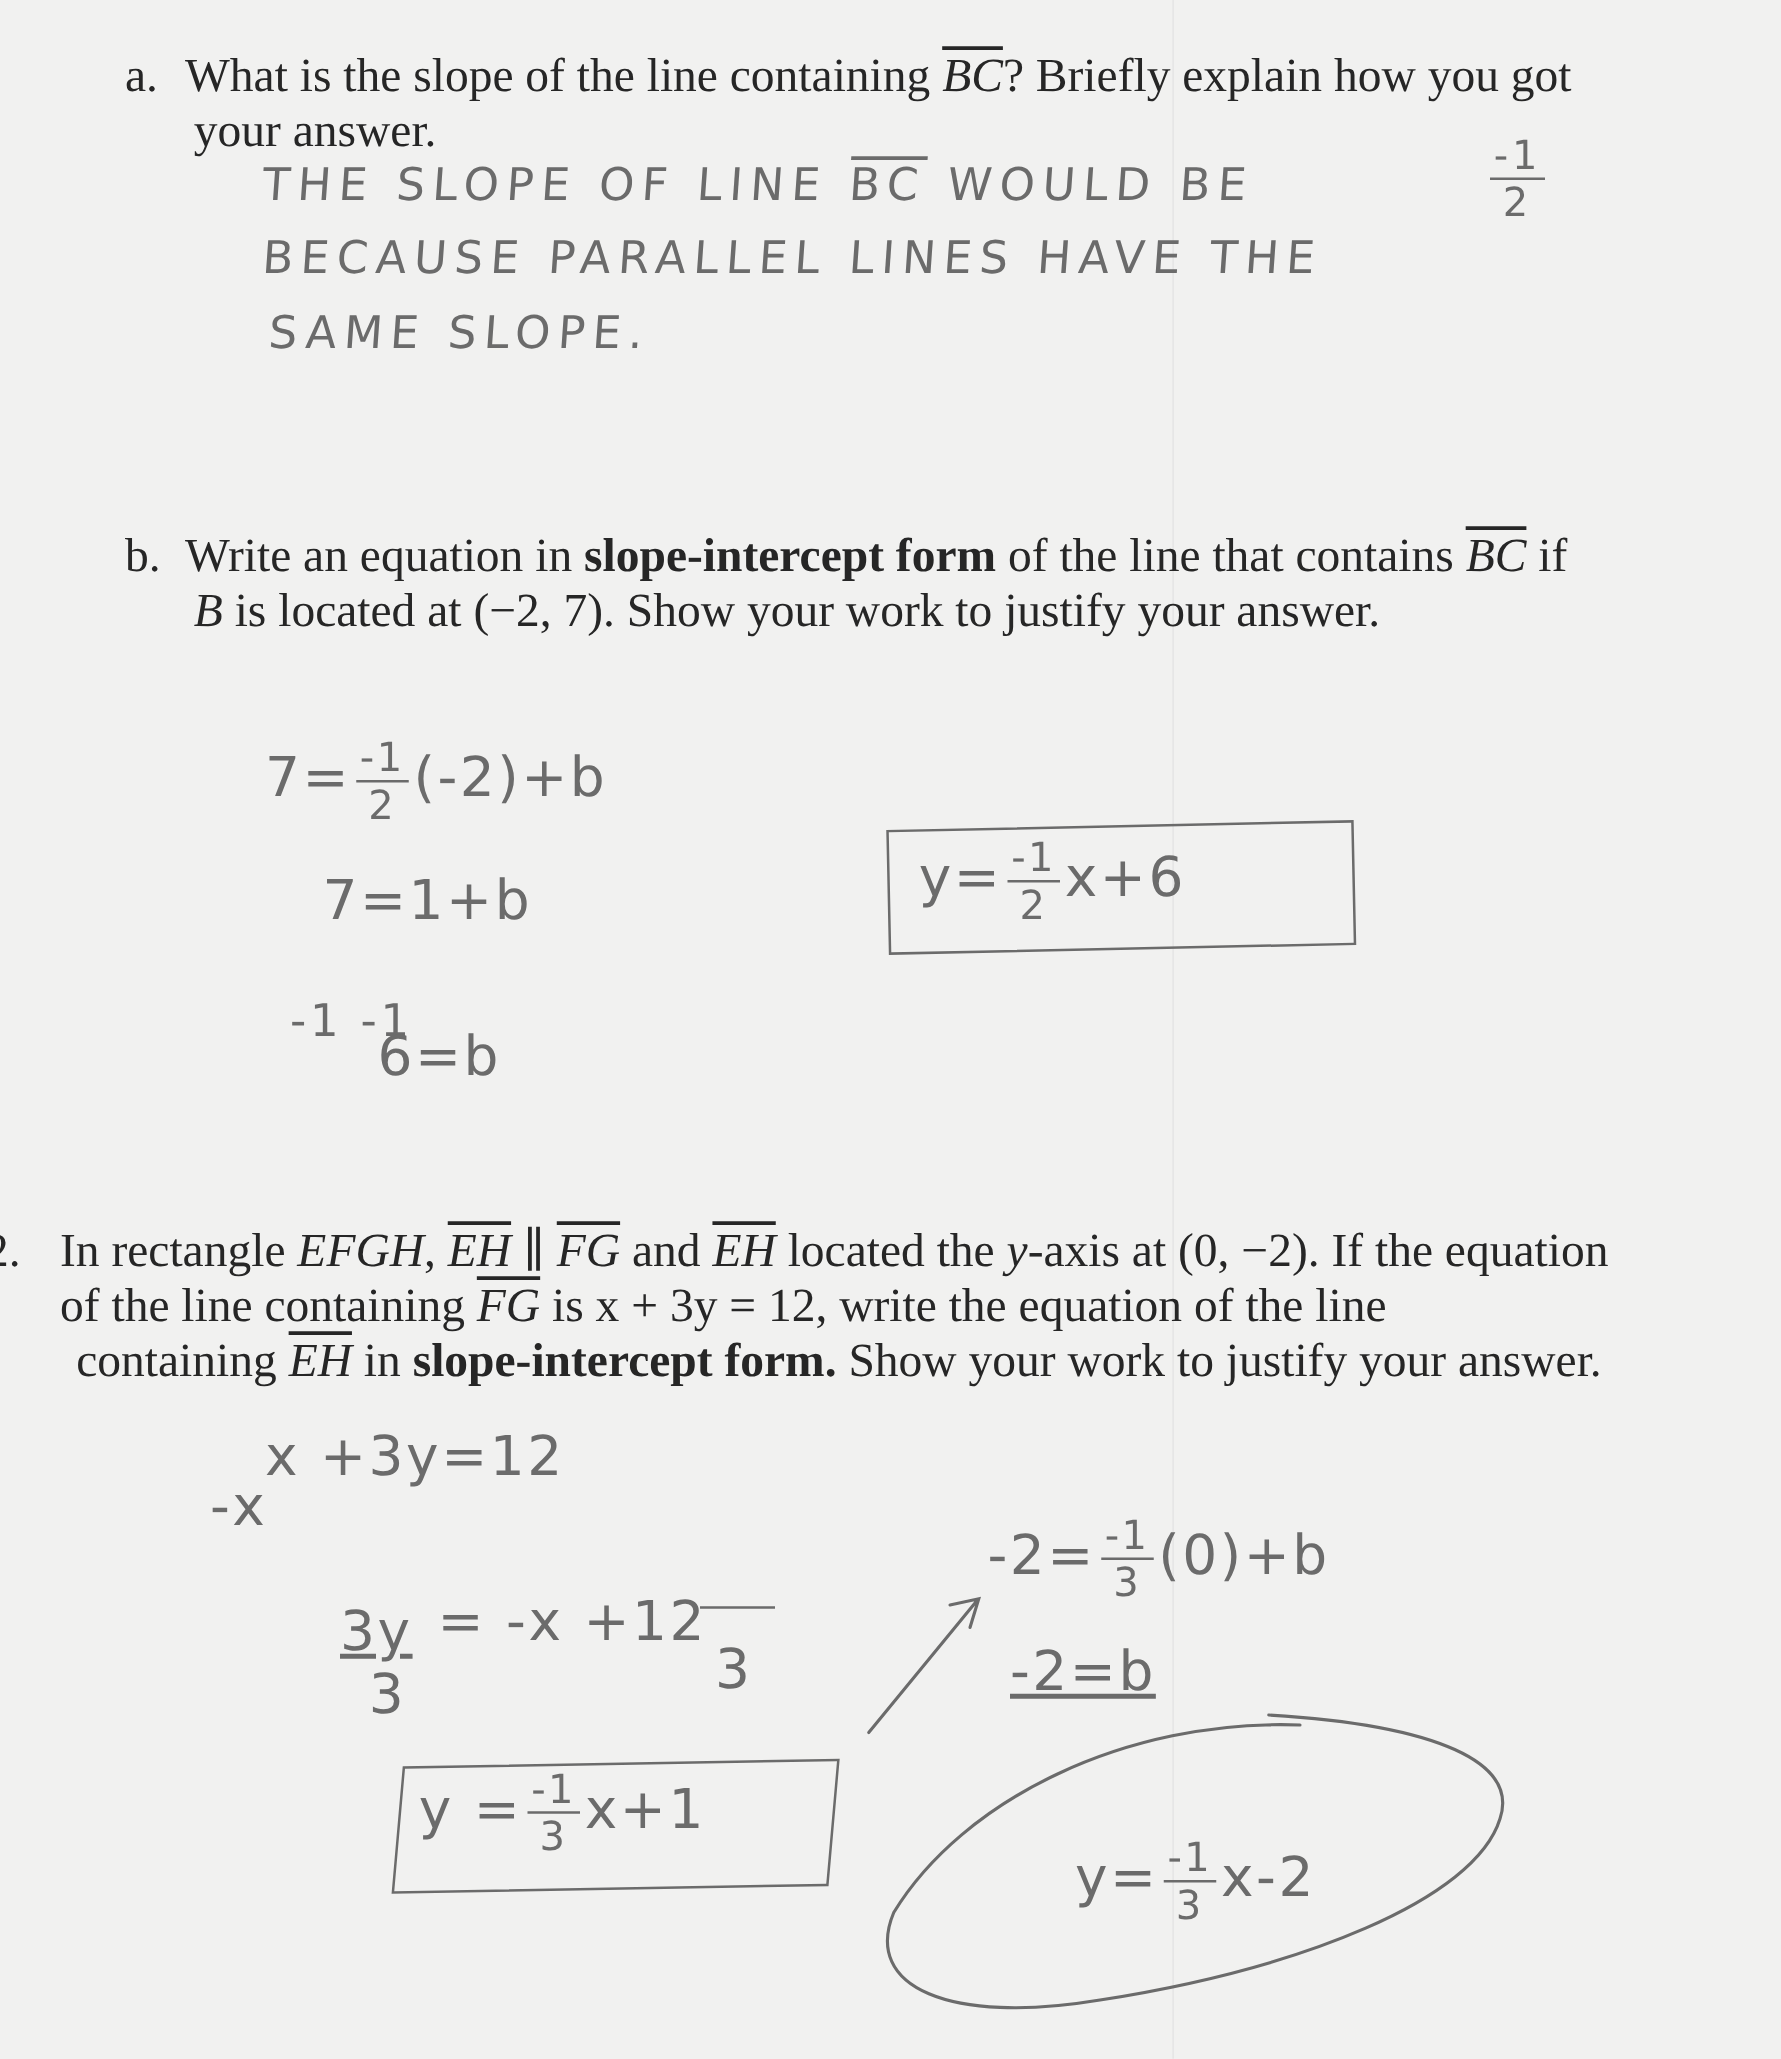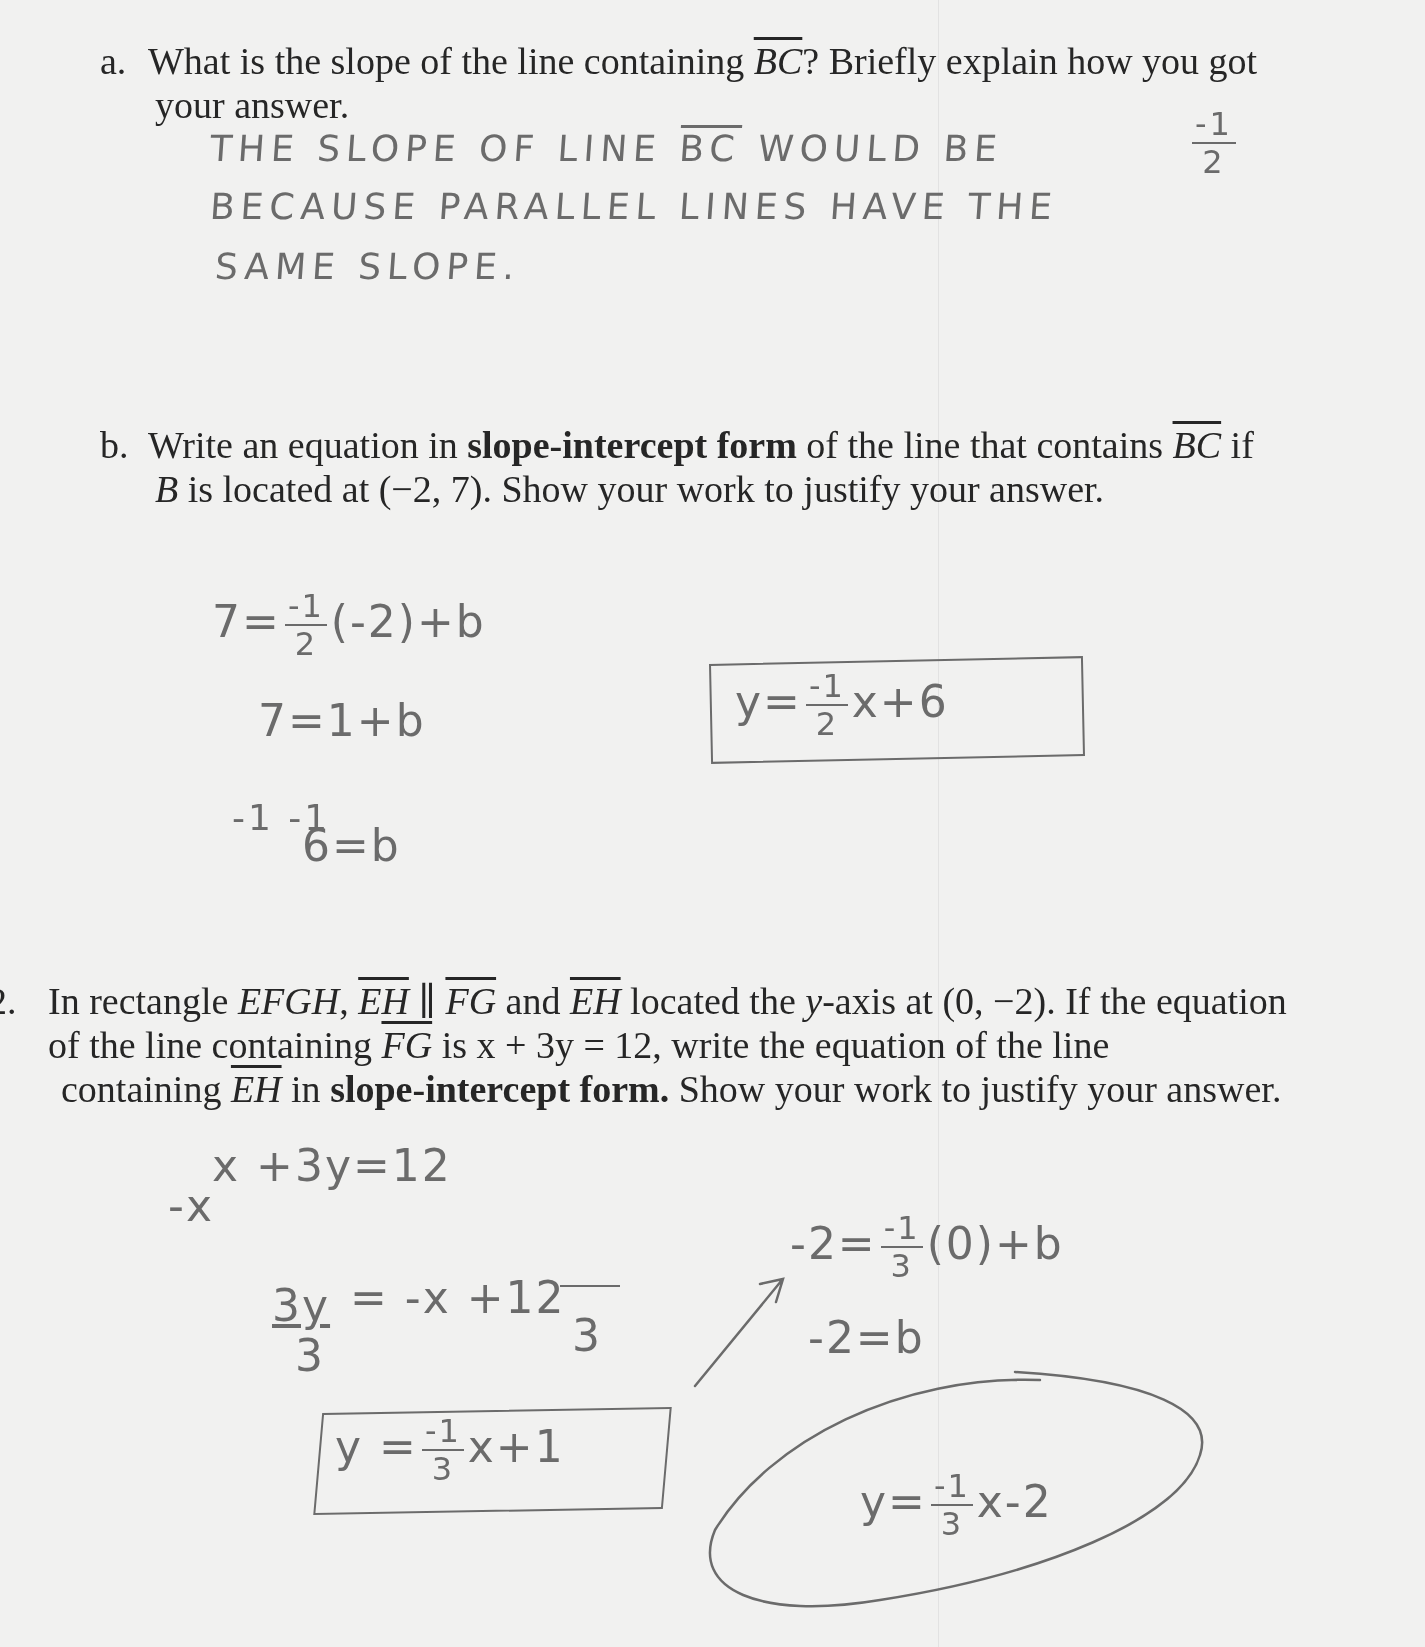--- a/index.html
+++ b/index.html
@@ -100,21 +100,21 @@
       <span class="d">3</span>
     </span><span>x+1</span>
 </div>
 
 <div class="hand math" style="left:790px; top:1212px;">
   <span>-2=</span><span class="frac">
       <span class="n">-1</span>
       <span class="d">3</span>
     </span><span>(0)+b</span>
 </div>
-<div class="hand math" style="left:808px; top:1312px;">-2=b</div>
+<div class="hand math" style="left:808px; top:1312px;text-decoration:underline;">-2=b</div>
 <div class="hand math" style="left:860px; top:1470px;">
   <span>y=</span><span class="frac">
       <span class="n">-1</span>
       <span class="d">3</span>
     </span><span>x-2</span>
 </div>
 
 <svg class="ink" width="1425" height="1647">
   <g fill="none" stroke="#6b6b6b" stroke-width="2.5" stroke-linecap="round">
     <path d="M695 1386 L782 1280 M760 1284 L783 1279 L776 1302"></path>

